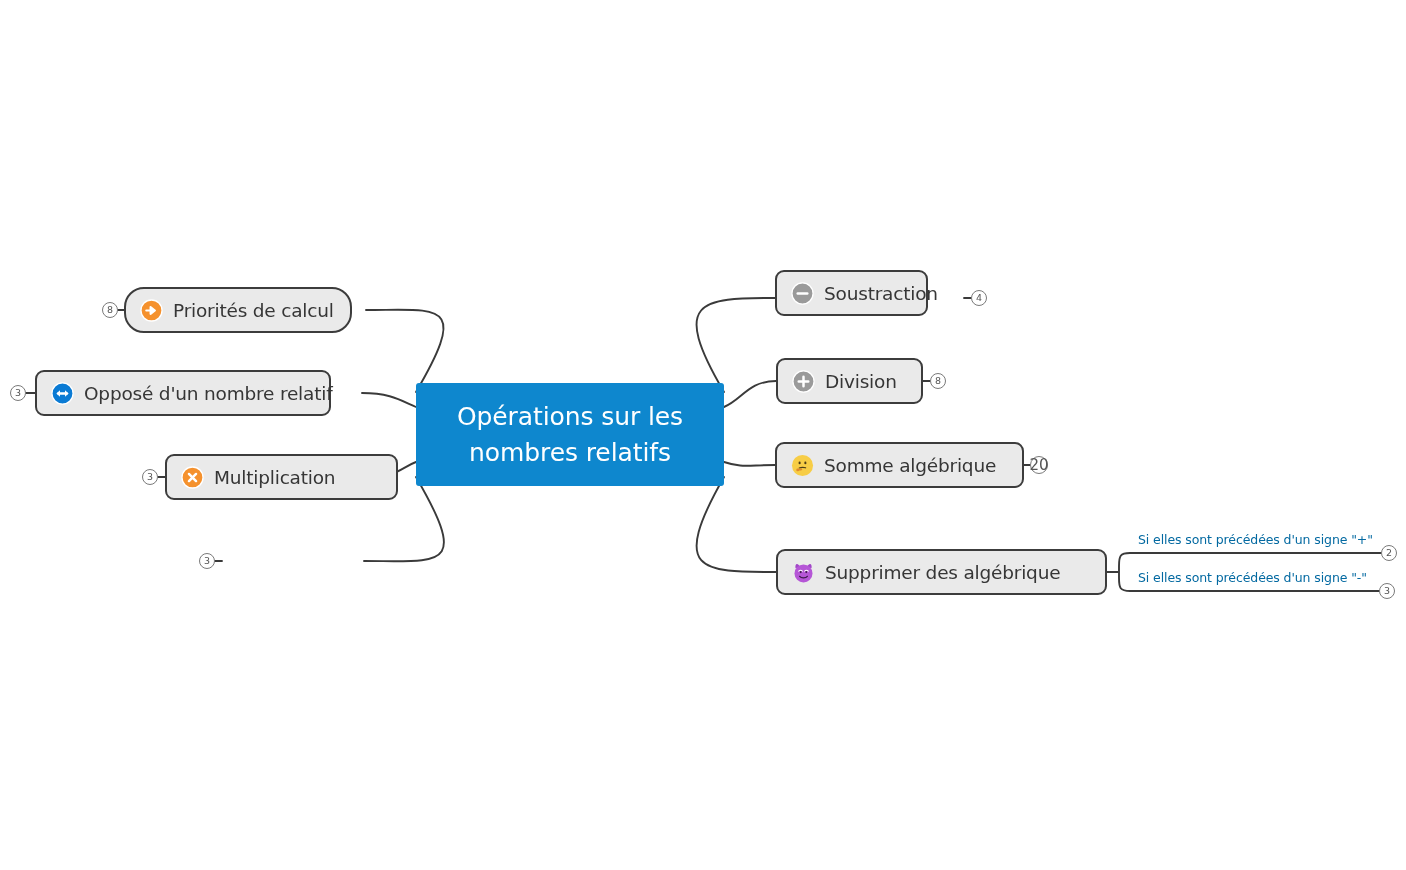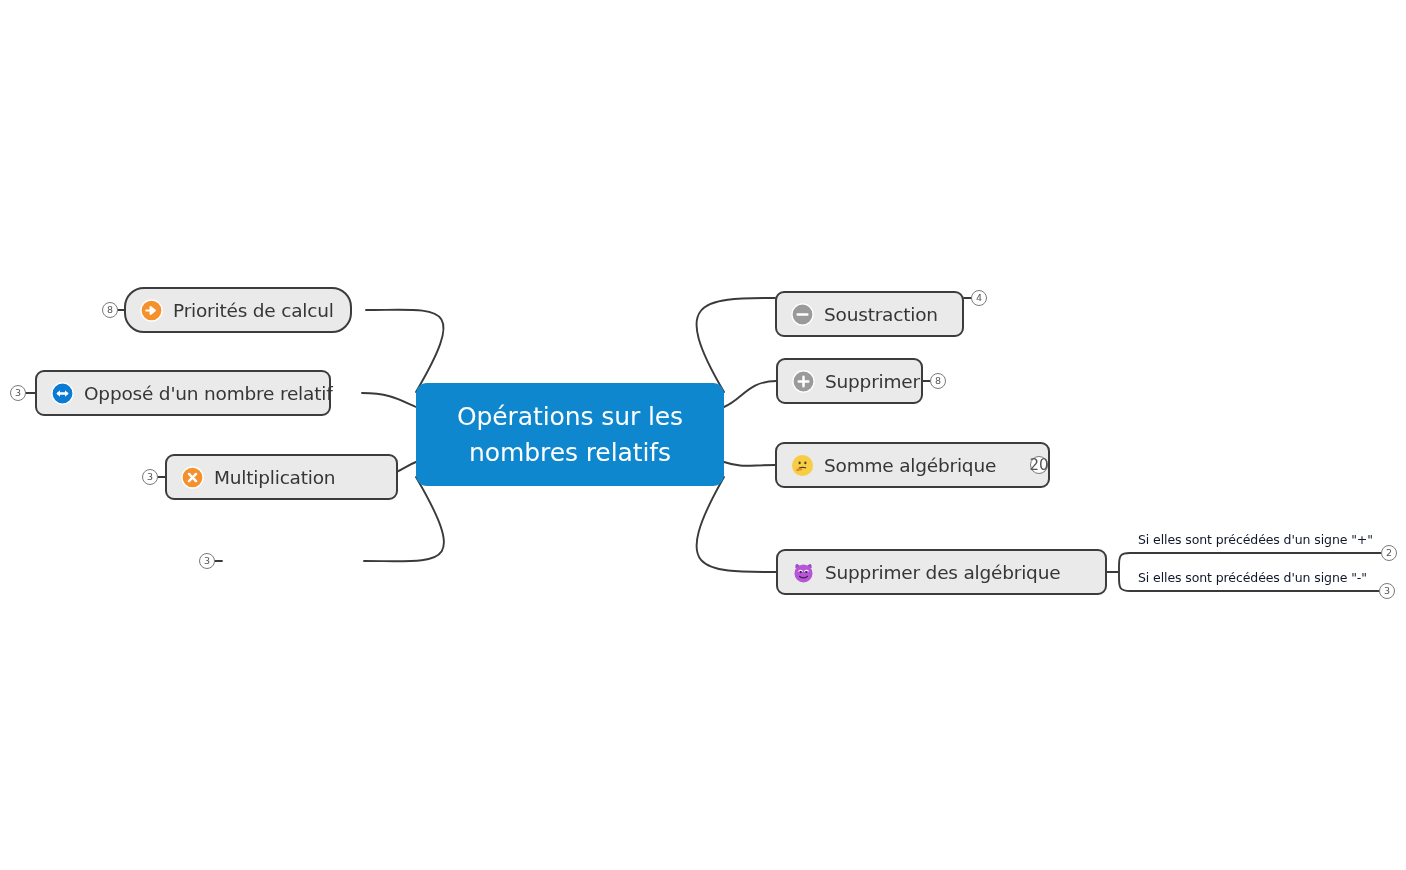--- a/index.html
+++ b/index.html
@@ -32,21 +32,21 @@
   }
 
   
   .central-node {
     position: absolute;
     left: 416px;
     top: 383px;
     width: 308px;
     height: 103px;
     background: #0e87ce;
-    border-radius: 11px;
+    border-radius: 3px;
     display: flex;
     align-items: center;
     justify-content: center;
     box-sizing: border-box;
   }
   .central-label {
     color: #ffffff;
     font-size: 25px;
     line-height: 36px;
     font-weight: 500;
@@ -98,21 +98,21 @@
     font-size: 9.5px;
     line-height: 1;
     box-sizing: border-box;
     width: 16px;
     height: 16px;
   }
   .badge.wide { width: 18px; height: 18px; font-size: 15px; }
   .subnode-label {
     position: absolute;
     font-size: 12.5px;
-    color: #0f172a;
+    color: #0369a1;
     white-space: nowrap;
     letter-spacing: -0.1px;
   }
 </style>
 </head>
 <body>
 
 <div id="canvas">
 
   <svg id="edges" viewBox="0 0 1406 870" width="1406" height="870">
@@ -195,45 +195,45 @@
     <span class="node-label">Multiplication</span>
   </div>
   <div class="badge" style="left:142px; top:469px;">
     <span>3</span>
   </div>
 
   <div class="badge" style="left:199px; top:553px;">
     <span>3</span>
   </div>
 
-  <div class="node" style="left:775px; top:291px; width:189px;">
+  <div class="node" style="left:775px; top:270px; width:153px;">
     <svg class="node-icon" viewBox="0 0 24 24">
       <circle cx="12" cy="12" r="11" fill="#9a9a9a"></circle>
       <circle cx="12" cy="12" r="11" fill="none" stroke="#ffffff" stroke-width="1.3"></circle>
       <path d="M7,12 L17,12" stroke="#ffffff" stroke-width="2.6" stroke-linecap="round"></path>
     </svg>
     <span class="node-label">Soustraction</span>
   </div>
   <div class="badge" style="left:971px; top:290px;">
     <span>4</span>
   </div>
 
   <div class="node" style="left:776px; top:358px; width:147px;">
     <svg class="node-icon" viewBox="0 0 24 24">
       <circle cx="12" cy="12" r="11" fill="#9a9a9a"></circle>
       <circle cx="12" cy="12" r="11" fill="none" stroke="#ffffff" stroke-width="1.3"></circle>
       <path d="M7,12 L17,12 M12,7 L12,17" stroke="#ffffff" stroke-width="2.6" stroke-linecap="round"></path>
     </svg>
-    <span class="node-label">Supprimer</span>
+    <span class="node-label">Division</span>
   </div>
   <div class="badge" style="left:930px; top:373px;">
     <span>8</span>
   </div>
 
-  <div class="node" style="left:775px; top:442px; width:275px;">
+  <div class="node" style="left:775px; top:442px; width:249px;">
     <svg class="node-icon" viewBox="0 0 24 24">
       <circle cx="12" cy="12" r="11" fill="#f7cd46"></circle>
       <ellipse cx="9" cy="9.3" rx="1.1" ry="1.5" fill="#4a3c17"></ellipse>
       <ellipse cx="15" cy="9.3" rx="1.1" ry="1.5" fill="#4a3c17"></ellipse>
       <path d="M8.6,14.6 C10.6,13.9 13.2,13.9 15.3,14.4" stroke="#4a3c17" stroke-width="1.2" fill="none" stroke-linecap="round"></path>
       <path d="M6.2,17.6 C6.6,15.6 8.4,14.8 10.4,15.2 C11.6,15.5 12.2,16.2 11.6,16.8 C11,17.4 9.4,17 8.2,17.6 Z" fill="#e08a2e"></path>
       <circle cx="7" cy="16.6" r="1.5" fill="#e08a2e"></circle>
     </svg>
     <span class="node-label">Somme algébrique</span>
   </div>

